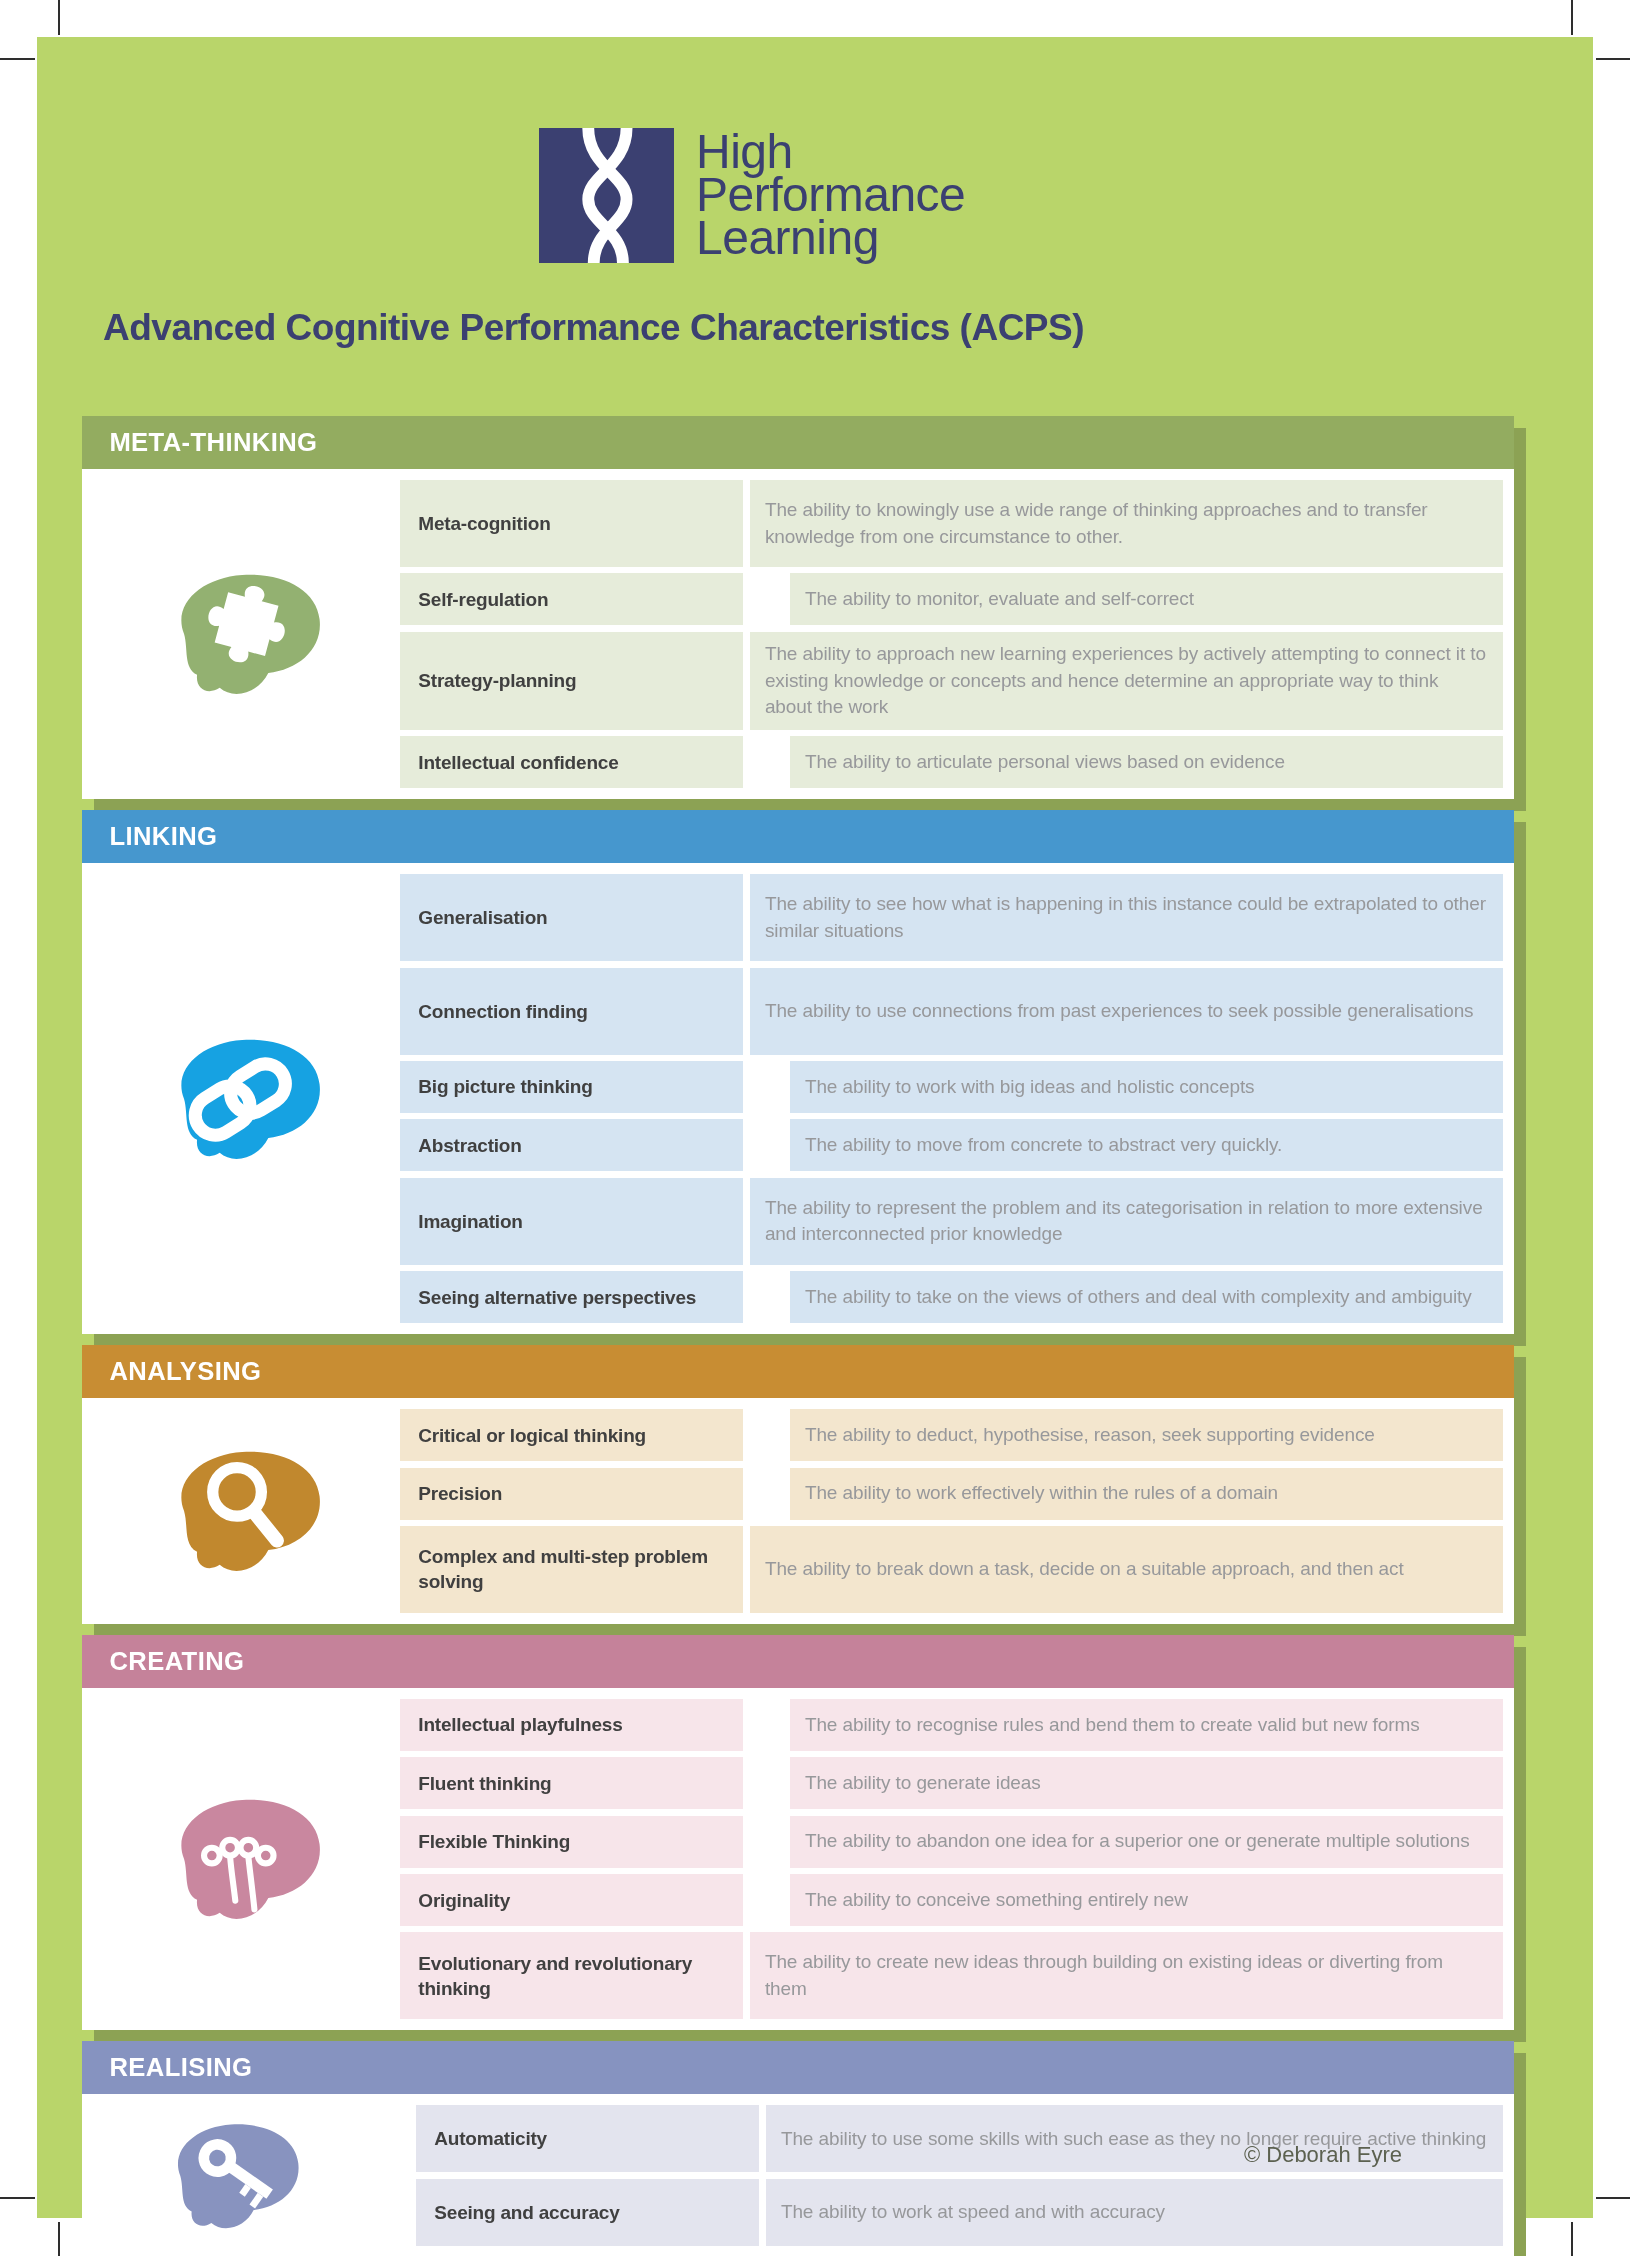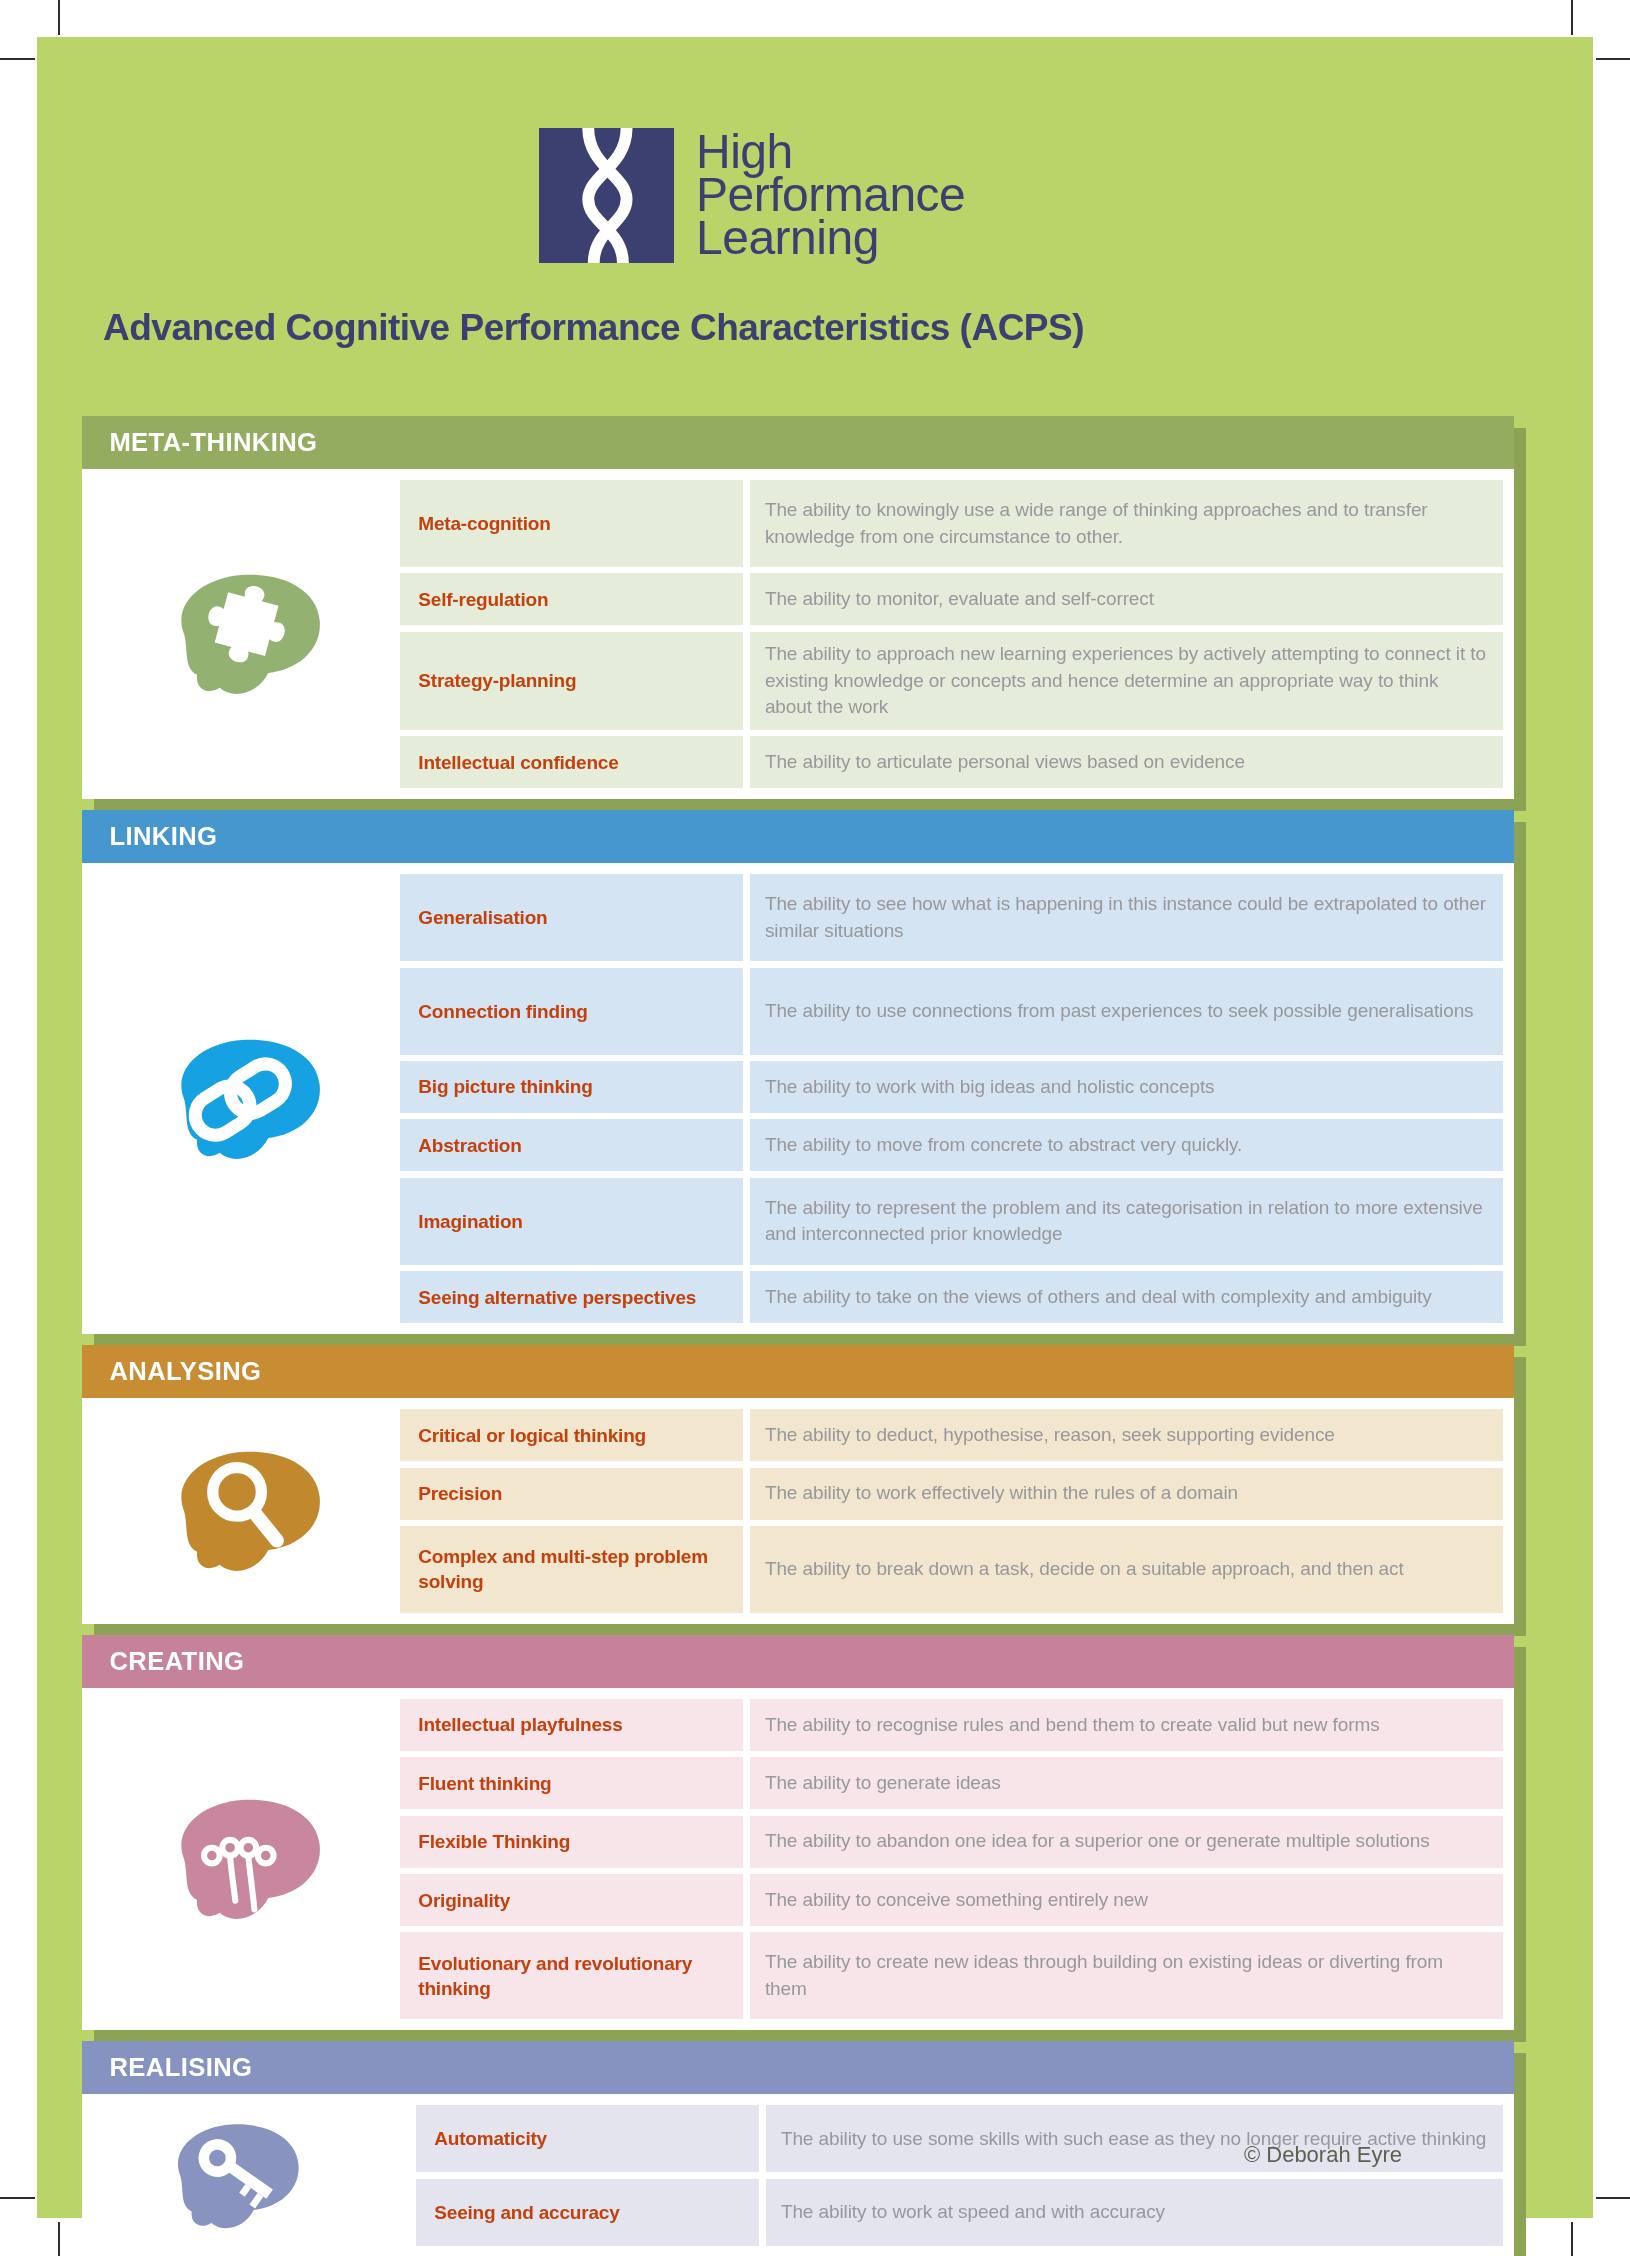--- a/index.html
+++ b/index.html
@@ -38,27 +38,27 @@
     color:#ffffff;font-size:25.6px;font-weight:bold;letter-spacing:0.4px;
   }
   .panel-body{position:relative;padding:11px 11px 11px 0;}
   .panel-icon{position:absolute;left:73px;top:50%;transform:translateY(-50%);
     width:178px;height:139px;}
   .row{display:flex;margin:0 0 6.4px 318px;}
   .row:last-child{margin-bottom:0;}
   .cell-term{
     width:343px;flex:0 0 343px;margin-right:7.3px;
     display:flex;align-items:center;padding:9.1px 9.1px 9.1px 18.3px;box-sizing:border-box;
-    color:#c2410c;font-size:19px;font-weight:bold;letter-spacing:-0.2px;line-height:25px;
+    color:#404040;font-size:19px;font-weight:bold;letter-spacing:-0.2px;line-height:25px;
   }
   .cell-desc{
     flex:1;display:flex;align-items:center;padding:9.1px 14.6px 9.1px 14.6px;box-sizing:border-box;
     color:#97989b;font-size:19px;line-height:26.5px;letter-spacing:-0.1px;
   }
-  .h1{min-height:52px;}
+  .h1{min-height:52px;gap:40px;}
   .h2{min-height:87px;}
   .h3{min-height:98px;}
   .hR{min-height:67px;padding-left:16px;}
   
   .sec-meta{--hdr:#93ac60;--tint:#e6ecda;--icon:#93b171;}
   .sec-link{--hdr:#4697ce;--tint:#d5e4f2;--icon:#16a2e2;}
   .sec-ana {--hdr:#c88d33;--tint:#f3e6ce;--icon:#c1882e;}
   .sec-cre {--hdr:#c5829a;--tint:#f7e5ea;--icon:#c9879f;}
   .sec-rea {--hdr:#8693c0;--tint:#e3e4ee;--icon:#8893bf;}
   .panel-header{background:var(--hdr);text-align:center;}

